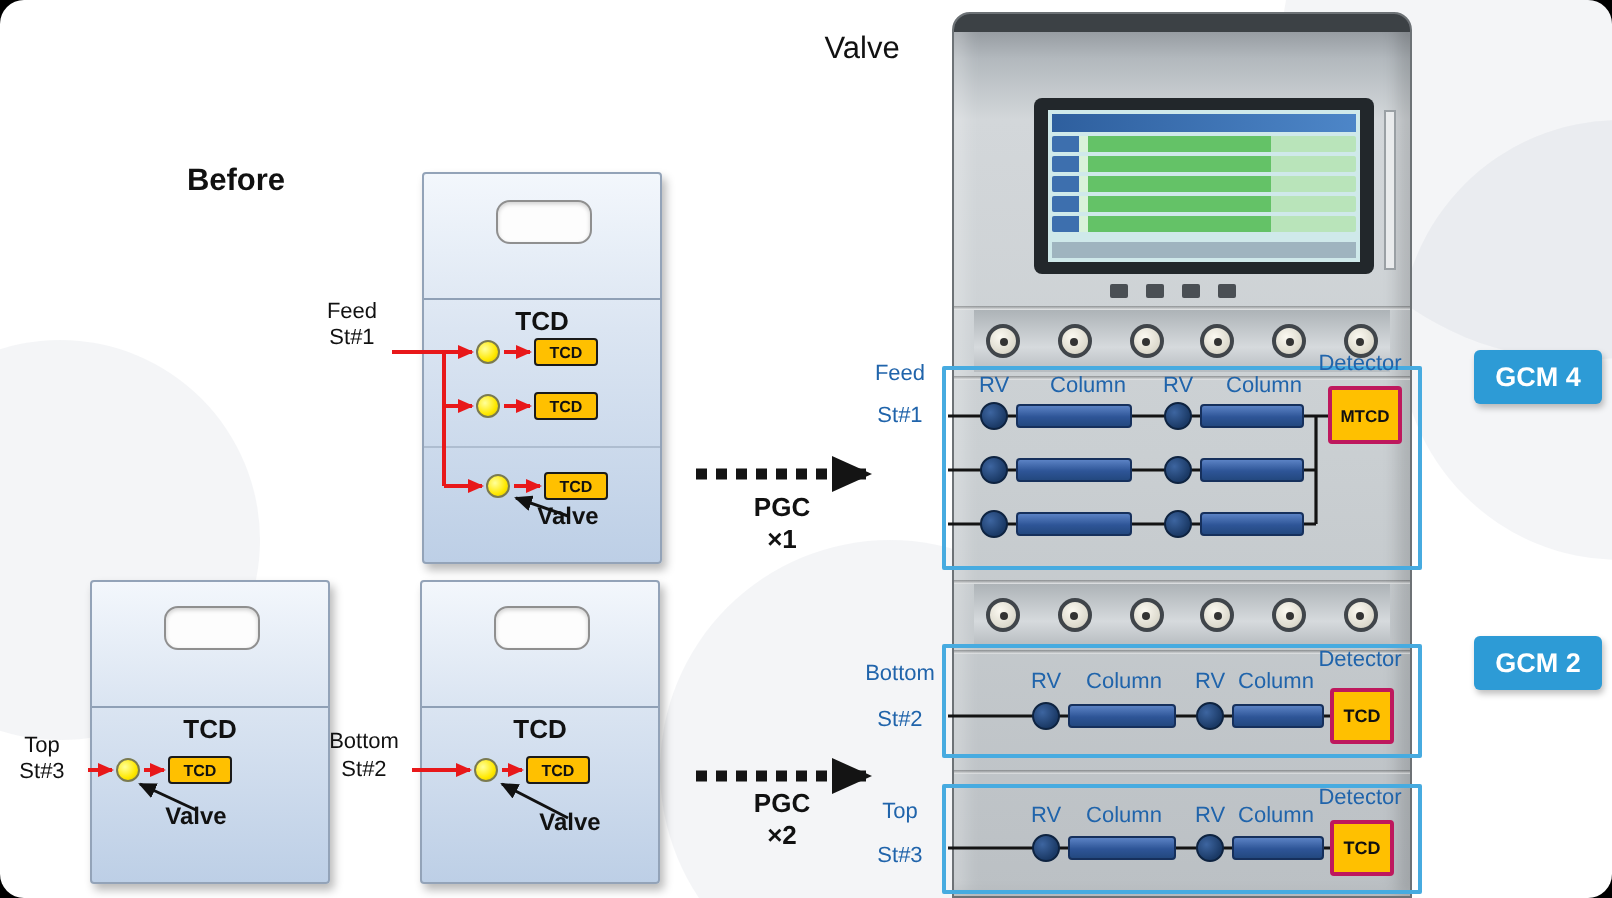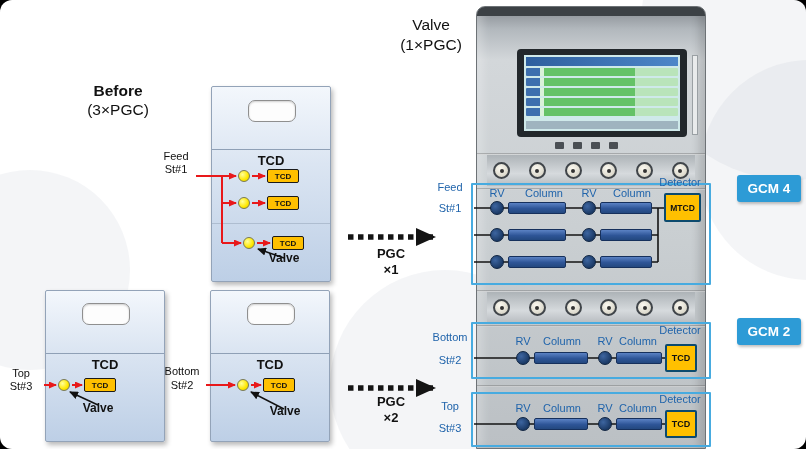--- a/index.html
+++ b/index.html
@@ -53,38 +53,37 @@
   .gauge{width:17px;height:17px;border-radius:50%;border:2px solid #40454a;position:relative;
          background:radial-gradient(circle at 40% 35%,#fbf9f1,#dcd9cc 70%,#bcb9ac)}
   .gauge i{position:absolute;left:50%;top:50%;width:4px;height:4px;margin:-2px 0 0 -2px;border-radius:50%;background:#333}
 
   
   .gcm-box{position:absolute;left:471px;width:240px;border:2px solid #47abe0;z-index:5;border-radius:1px}
   .rv{position:absolute;width:14px;height:14px;border-radius:50%;z-index:6;
       background:radial-gradient(circle at 35% 35%,#3d65a0,#1b3a66 70%);border:1px solid #0e2340}
   .col{position:absolute;height:12px;z-index:6;border:1px solid #16305c;border-radius:2px;
        background:linear-gradient(180deg,#5b82c4,#2e5597 55%,#23487f)}
-  .det{position:absolute;background:#ffc000;border:2px solid #0c4a6e;border-radius:2px;z-index:6;
+  .det{position:absolute;background:#ffc000;border:2px solid #be185d;border-radius:2px;z-index:6;
        display:flex;align-items:center;justify-content:center;font-weight:bold}
   .gcm-tag{position:absolute;left:737px;width:64px;height:27px;background:#2d9bd6;color:#fff;
            font-weight:bold;font-size:13.5px;display:flex;align-items:center;justify-content:center;
            border-radius:3px;z-index:6;box-shadow:1px 2px 3px rgba(0,0,0,.25)}
 </style>
 </head>
 <body>
 
 <div class="stage">
 
   <div class="bgc" style="left:640px;top:-120px;width:300px;height:300px"></div>
   <div class="bgc" style="left:700px;top:60px;width:220px;height:220px"></div>
   <div class="bgc" style="left:330px;top:270px;width:230px;height:230px"></div>
   <div class="bgc" style="left:-70px;top:170px;width:200px;height:200px"></div>
 
   <div class="lbl center f15 bold" style="left:70px;top:82px;width:96px;font-weight:bold">Before</div>
-  <div class="lbl center f15" style="left:70px;top:101px;width:96px">(3×PGC)</div>
 
   <div class="unit" style="left:211px;top:86px;height:196px">
     <div class="display" style="left:36px;top:13px"></div>
     <div class="divider" style="top:62px"></div>
     <div class="tcd-title" style="top:66px">TCD</div>
     <div class="divider faint" style="top:136px"></div>
   </div>
   <div class="lbl center f11" style="left:156px;top:150px;width:40px">Feed</div>
   <div class="lbl center f11" style="left:156px;top:163px;width:40px">St#1</div>
   <div class="valve-dot" style="left:238px;top:170px"></div>
@@ -111,21 +110,20 @@
     <div class="divider" style="top:62px"></div>
     <div class="tcd-title" style="top:66px">TCD</div>
   </div>
   <div class="lbl center f11" style="left:160px;top:365px;width:44px">Bottom</div>
   <div class="lbl center f11" style="left:160px;top:379px;width:44px">St#2</div>
   <div class="valve-dot" style="left:237px;top:379px"></div>
   <div class="chip small" style="left:263px;top:378px">TCD</div>
   <div class="lbl center f12 bold" style="left:261px;top:405px;width:48px">Valve</div>
 
   <div class="lbl center f15" style="left:385px;top:16px;width:92px">Valve</div>
-  <div class="lbl center f15" style="left:385px;top:36px;width:92px">(1×PGC)</div>
 
   <div class="lbl center f13 bold" style="left:369px;top:247px;width:44px">PGC</div>
   <div class="lbl center f13 bold" style="left:369px;top:263px;width:44px">×1</div>
   <div class="lbl center f13 bold" style="left:369px;top:395px;width:44px">PGC</div>
   <div class="lbl center f13 bold" style="left:369px;top:411px;width:44px">×2</div>
 
   <div class="device">
     <div class="dev-topbar"></div>
     <div class="dev-screen">
       <div class="scr">

